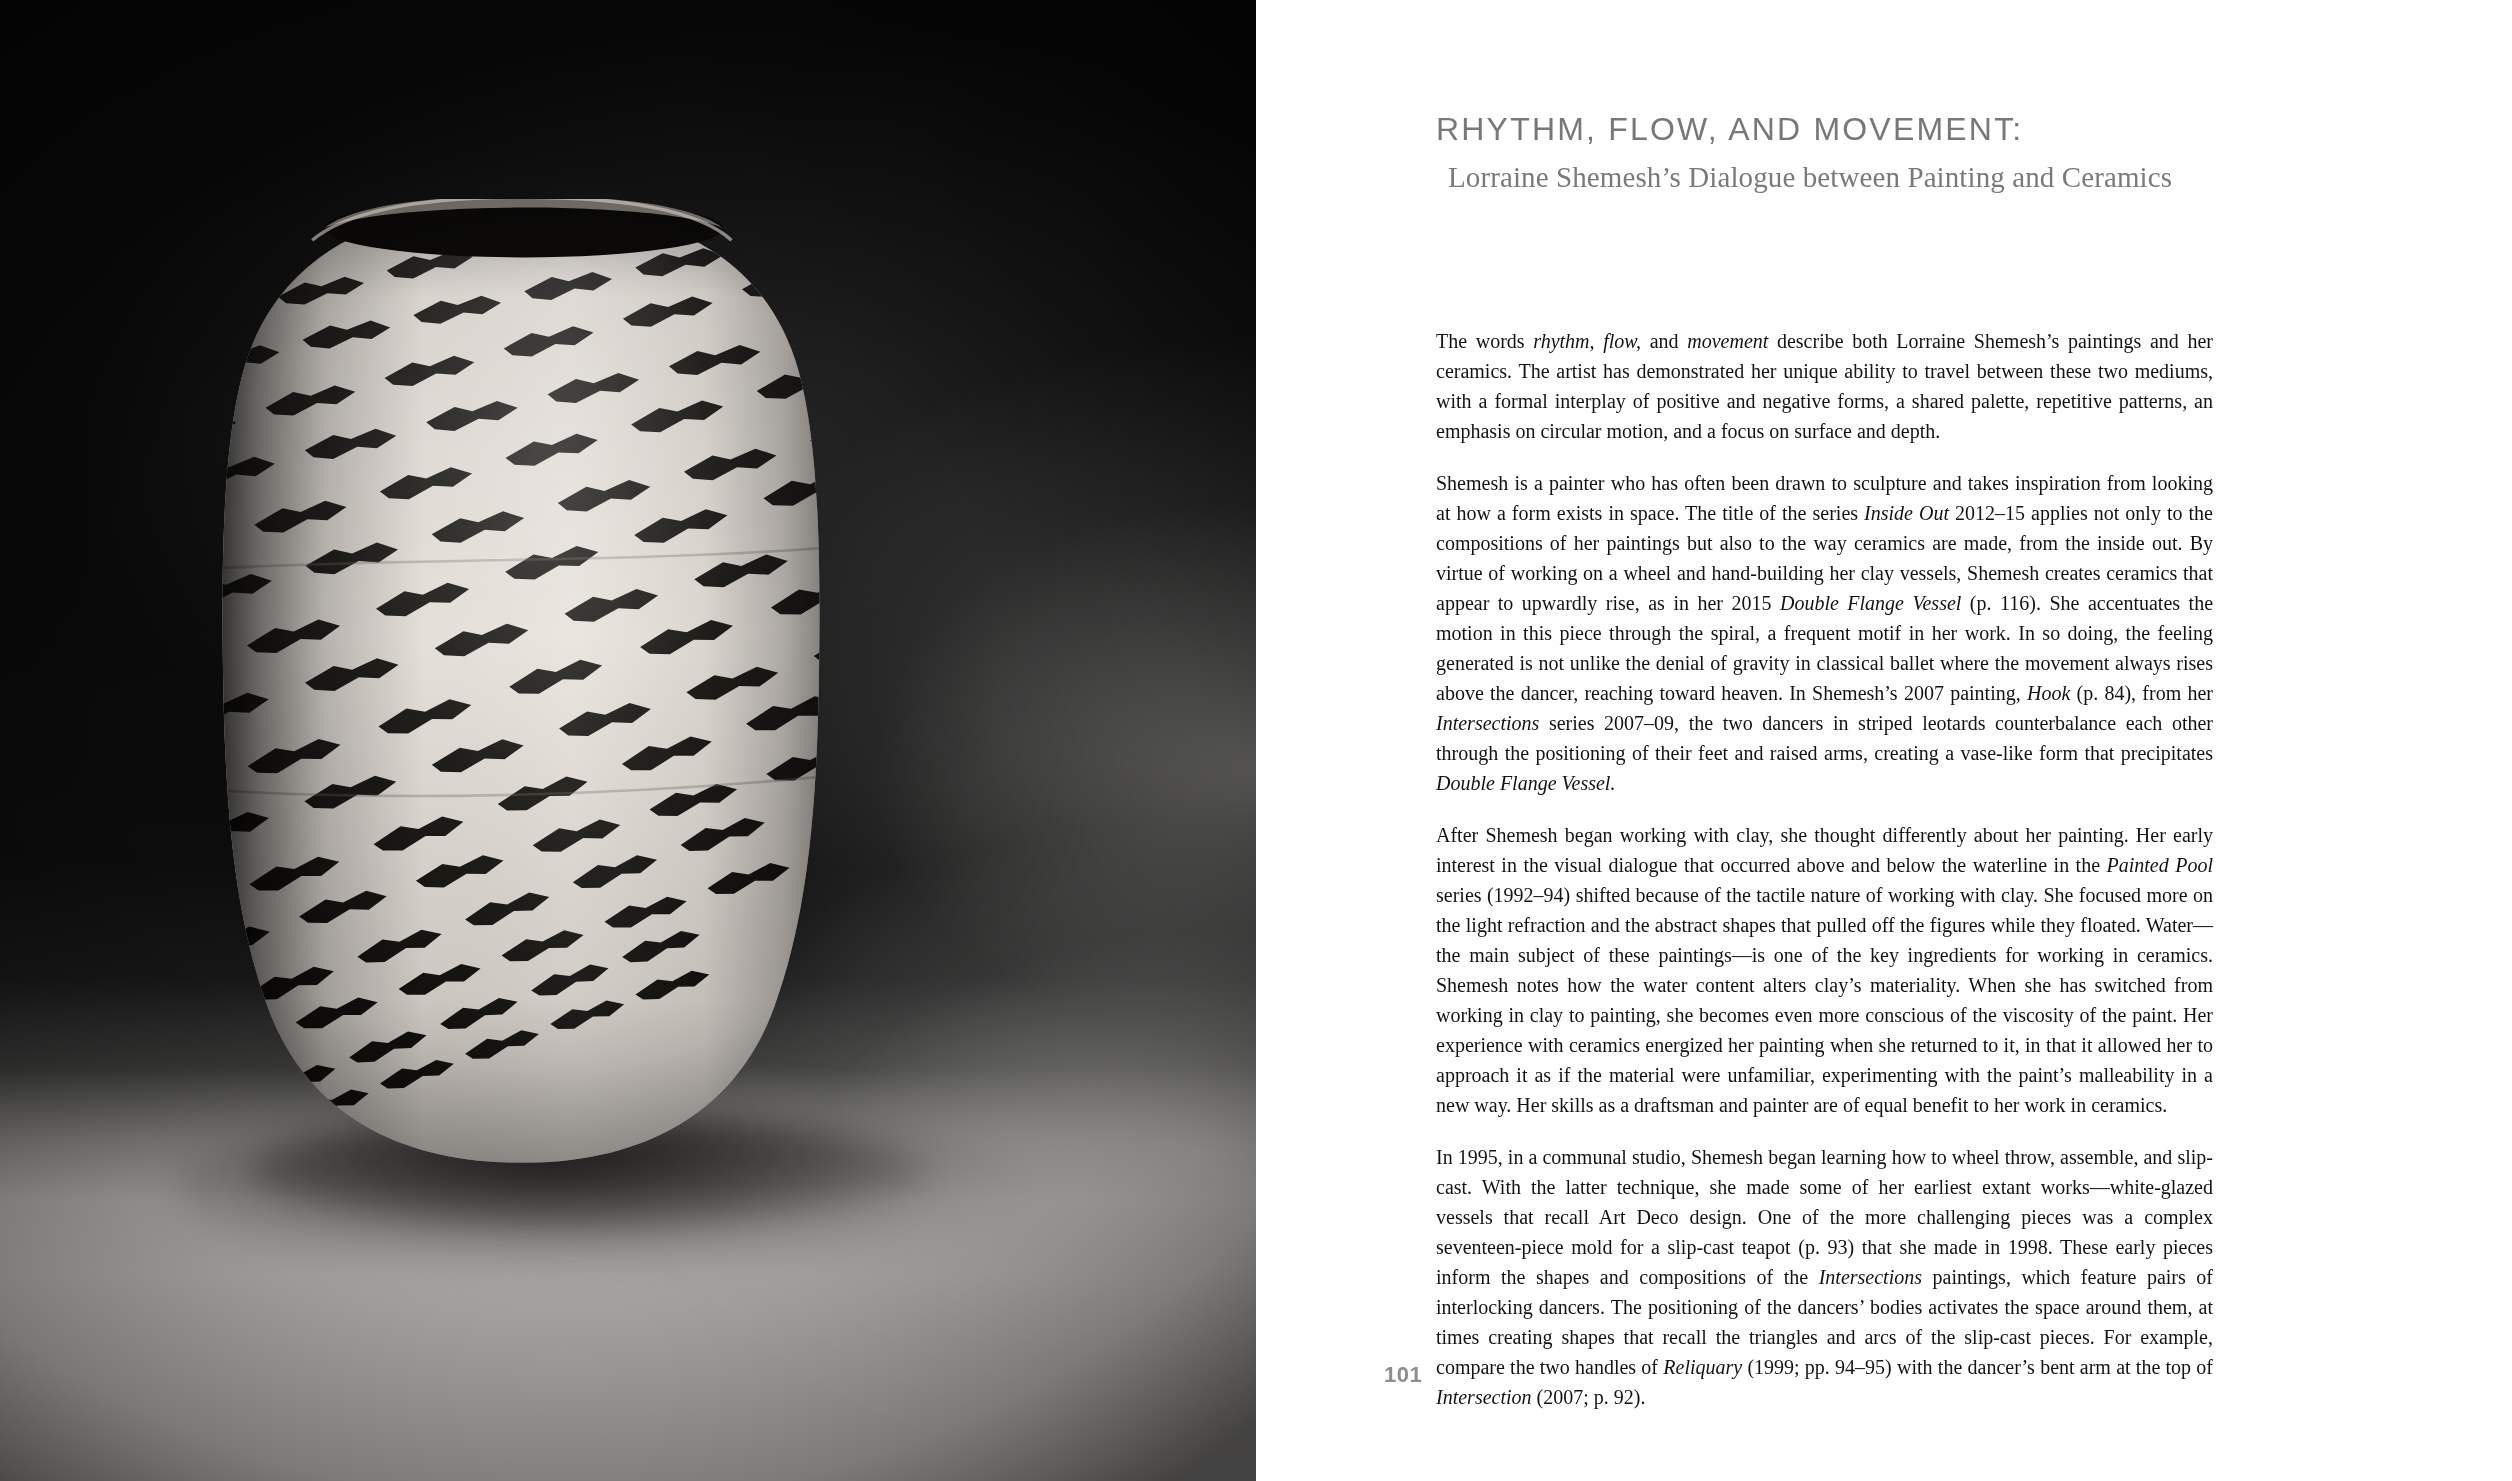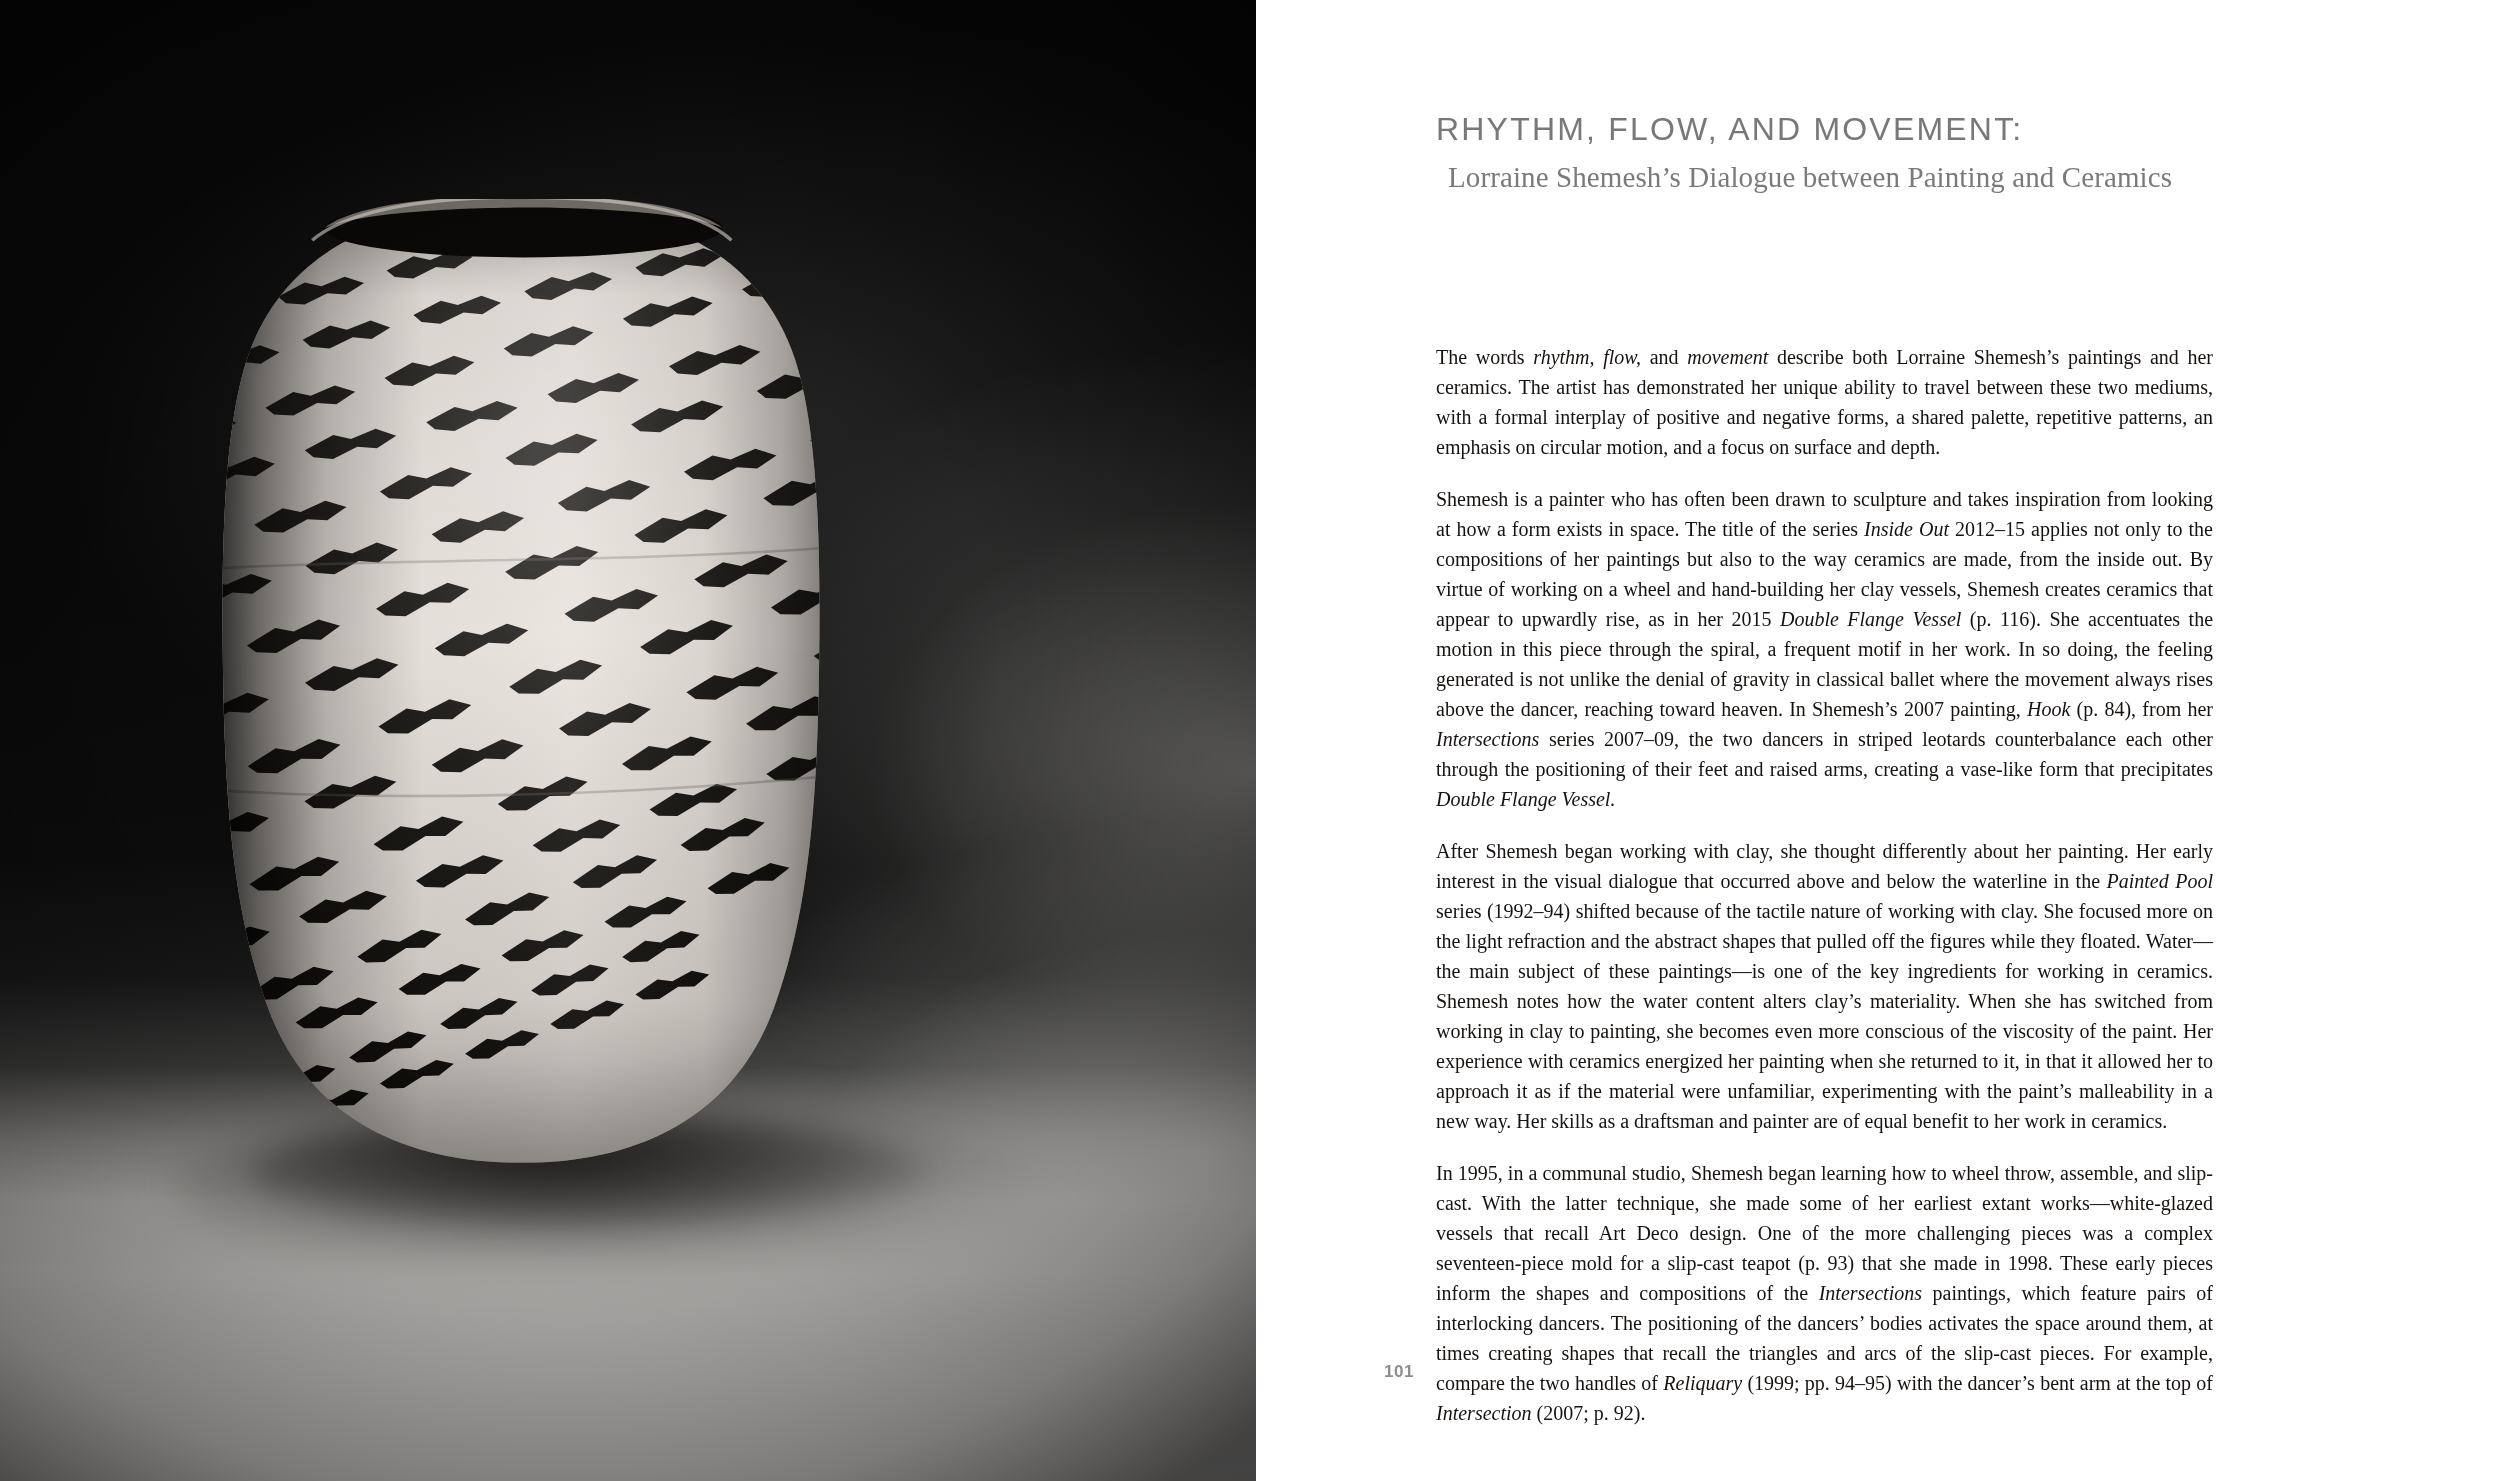--- a/index.html
+++ b/index.html
@@ -130,21 +130,21 @@
     letter-spacing: 0.1px;
     white-space: nowrap;
   }
 
   .body-block { position: absolute; top: 326px; left: 0; width: 777px; }
   .para {
     font-family: "Liberation Serif", serif;
     font-size: 20px;
     line-height: 30px;
     color: #16120f;
-    margin: 16px 0 22px 0;
+    margin: 0 0 22px 0;
     text-align: justify;
     text-justify: inter-word;
     hyphens: manual;
   }
   .para:last-child { margin-bottom: 0; }
   .para i { font-style: italic; }
 
   .caption {
     position: absolute;
     top: 1305px;
@@ -160,21 +160,21 @@
     font-weight: bold;
     font-style: italic;
   }
   .caption .meta { color: #3a3a3a; }
 
   .folio {
     position: absolute;
     left: -52px;
     top: 1362px;
     font-family: "Liberation Sans", sans-serif;
-    font-size: 17px;
+    font-size: 22px;
     font-weight: bold;
     color: #8d8d8d;
     letter-spacing: 0.5px;
   }
 </style>
 </head>
 <body>
 
 <div class="spread">
 

